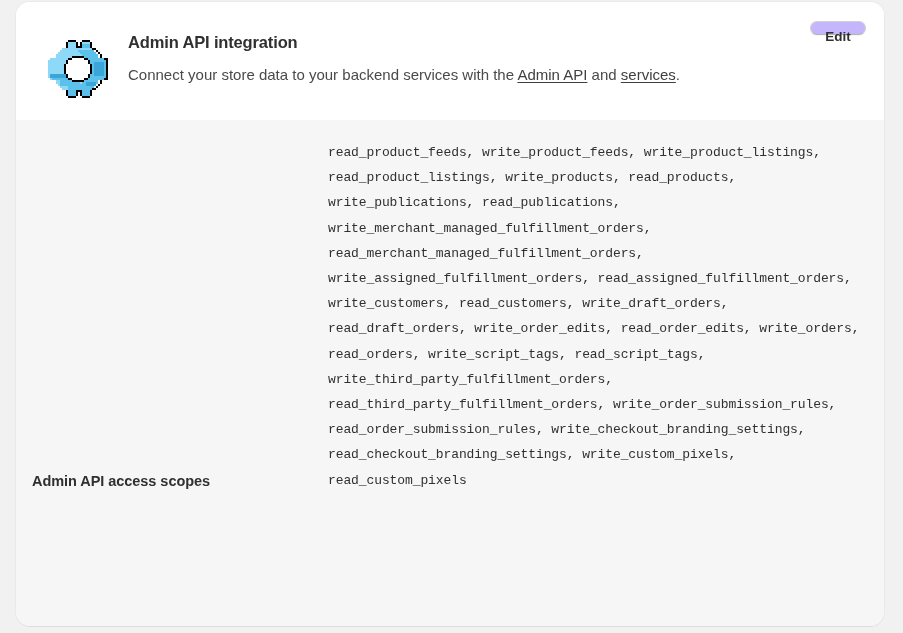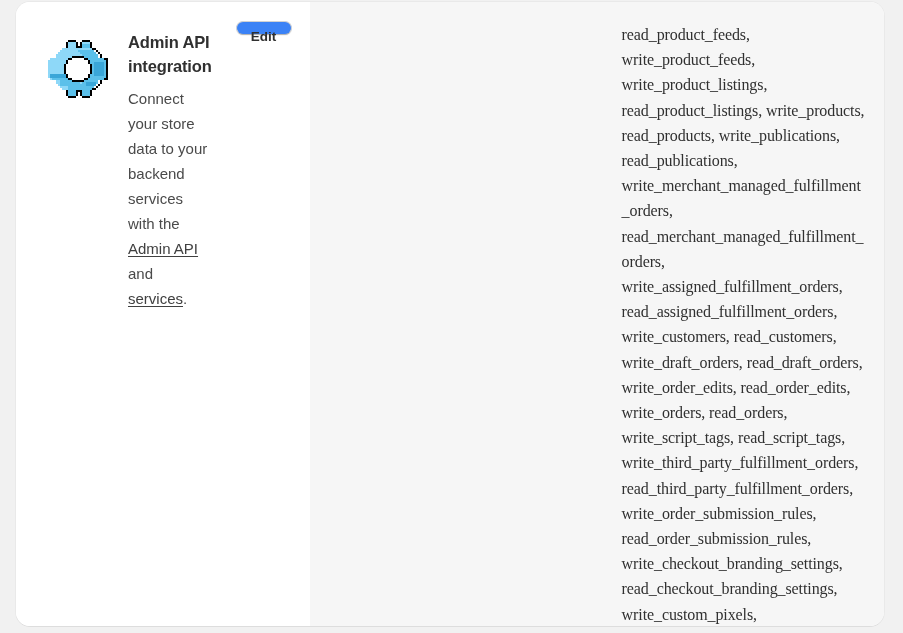--- a/index.html
+++ b/index.html
@@ -19,21 +19,21 @@
     position: absolute;
     left: 16px;
     top: 2px;
     width: 868px;
     height: 624px;
     background: #ffffff;
     border-radius: 14px;
     box-shadow: 0 1px 0 rgba(0,0,0,0.05), 0 0 0 1px rgba(0,0,0,0.03);
     overflow: hidden;
     display: flex;
-    flex-direction: row;
+    flex-direction: column;
   }
 
   
   .card-header {
     background: #ffffff;
     padding: 16px 18px 18px 16px;
     display: flex;
     align-items: flex-start;
     position: relative;
     min-height: 106px;
@@ -79,21 +79,21 @@
     text-underline-offset: 2px;
   }
 
   .edit-button {
     position: absolute;
     right: 18px;
     top: 19px;
     min-width: 56px;
     height: 14px;
     padding: 0 13px;
-    background: #3b82f6;
+    background: #c4b5fd;
     border: 1px solid #d2d2d2;
     border-bottom-color: #b5b5b5;
     border-radius: 8px;
     font-family: "Liberation Sans", sans-serif;
     font-size: 13.5px;
     font-weight: 600;
     color: #303030;
     cursor: pointer;
     box-shadow: 0 1px 0 rgba(0,0,0,0.04);
     line-height: 30px;
@@ -123,22 +123,22 @@
     font-size: 14.5px;
     font-weight: 700;
     color: #303030;
     line-height: 24px;
     letter-spacing: -0.05px;
     box-sizing: border-box;
   }
 
   .row-value {
     flex: 1 1 auto;
-    font-family: Liberation Serif, serif;
-    font-size: 16px;
+    font-family: Liberation Mono, monospace;
+    font-size: 13px;
     line-height: 25.2px;
     color: #303030;
     white-space: pre-wrap;
     word-break: break-word;
     letter-spacing: -0.1px;
   }
 
   .row-value.webhook-version { line-height: 24px; }
 </style>
 </head>

